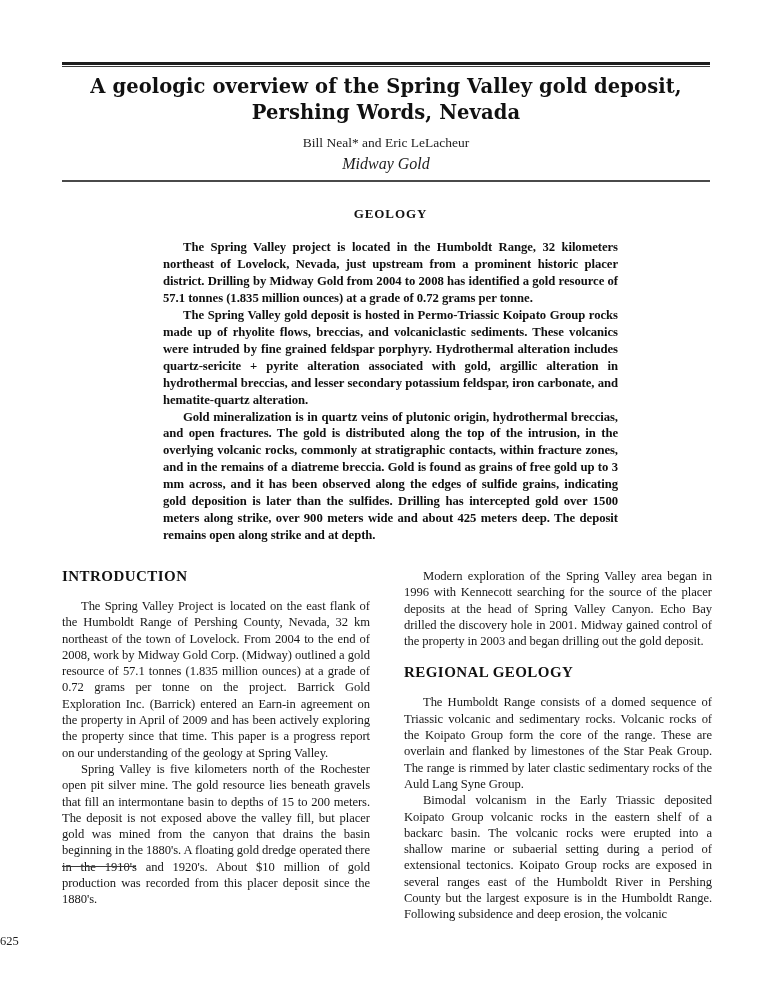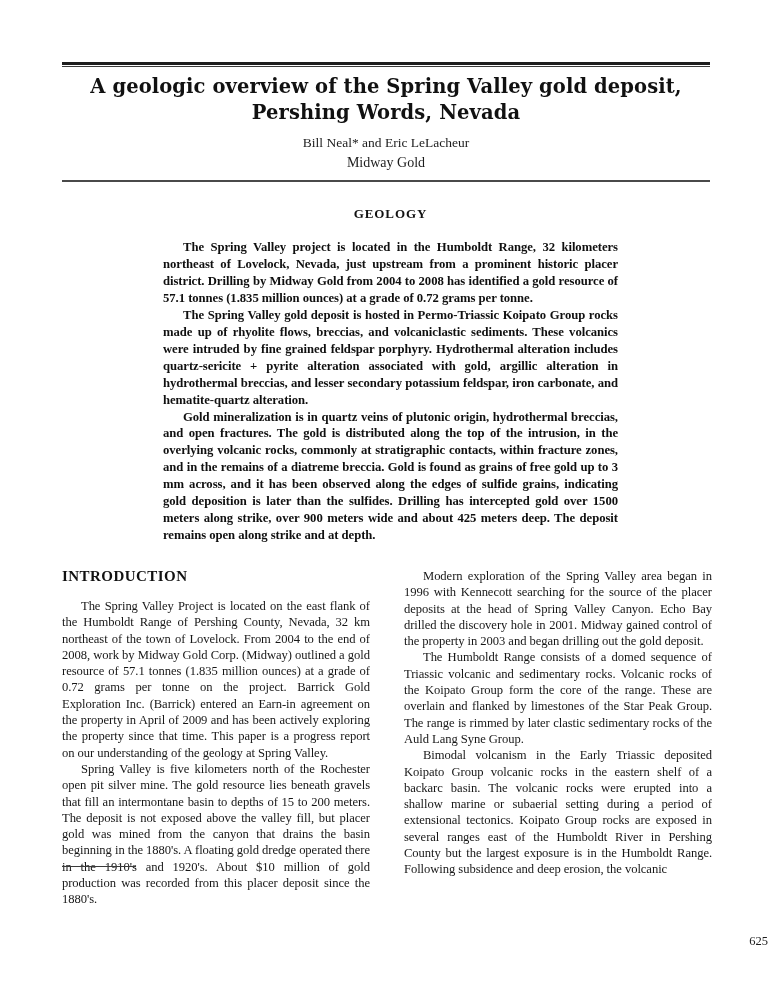--- a/index.html
+++ b/index.html
@@ -71,21 +71,22 @@
     top: 134px;
     width: 648px;
     text-align: center;
   }
   .authors {
     font-size: 13.5px;
     line-height: 1.35;
     color: #1c1c1c;
   }
   .affiliation {
-    font-size: 14px;
+    font-size: 16px;
+    font-style: italic;
     line-height: 1.4;
     color: #1c1c1c;
     margin-top: 1px;
   }
 
   
   .abstract-section {
     position: absolute;
     left: 163px;
     top: 206px;
@@ -175,21 +176,21 @@
     padding-left: 14px;
     line-height: 1.3;
   }
 
   
   .page-number {
     position: absolute;
     left: 0;
     top: 934px;
     width: 768px;
-    text-align: right;
+    text-align: left;
     font-size: 12.5px;
     color: #1c1c1c;
   }
 </style>
 </head>
 <body>
 
 <div class="page">
 
   <div class="rule-double" style="top:62px;">
@@ -224,20 +225,21 @@
   <div class="columns">
 
     <div class="col col-left">
       <div class="section-head">INTRODUCTION</div>
       <p class="body-p">The Spring Valley Project is located on the east flank of the Humboldt Range of Pershing County, Nevada, 32 km northeast of the town of Lovelock. From 2004 to the end of 2008, work by Midway Gold Corp. (Midway) outlined a gold resource of 57.1 tonnes (1.835 million ounces) at a grade of 0.72 grams per tonne on the project. Barrick Gold Exploration Inc. (Barrick) entered an Earn-in agreement on the property in April of 2009 and has been actively exploring the property since that time. This paper is a progress report on our understanding of the geology at Spring Valley.</p>
       <p class="body-p">Spring Valley is five kilometers north of the Rochester open pit silver mine. The gold resource lies beneath gravels that fill an intermontane basin to depths of 15 to 200 meters. The deposit is not exposed above the valley fill, but placer gold was mined from the canyon that drains the basin beginning in the 1880's. A floating gold dredge operated there in the 1910's and 1920's. About $10 million of gold production was recorded from this placer deposit since the 1880's.</p>
     </div>
 
     <div class="col col-right">
       <p class="body-p">Modern exploration of the Spring Valley area began in 1996 with Kennecott searching for the source of the placer deposits at the head of Spring Valley Canyon. Echo Bay drilled the discovery hole in 2001. Midway gained control of the property in 2003 and began drilling out the gold deposit.</p>
+      <div class="section-head spaced-top">REGIONAL GEOLOGY</div>
       <p class="body-p">The Humboldt Range consists of a domed sequence of Triassic volcanic and sedimentary rocks. Volcanic rocks of the Koipato Group form the core of the range. These are overlain and flanked by limestones of the Star Peak Group. The range is rimmed by later clastic sedimentary rocks of the Auld Lang Syne Group.</p>
       <p class="body-p">Bimodal volcanism in the Early Triassic deposited Koipato Group volcanic rocks in the eastern shelf of a backarc basin. The volcanic rocks were erupted into a shallow marine or subaerial setting during a period of extensional tectonics. Koipato Group rocks are exposed in several ranges east of the Humboldt River in Pershing County but the largest exposure is in the Humboldt Range. Following subsidence and deep erosion, the volcanic</p>
     </div>
 
   </div>
 
   <div class="footnote">
     <div class="footnote-rule"></div>
   </div>
 

